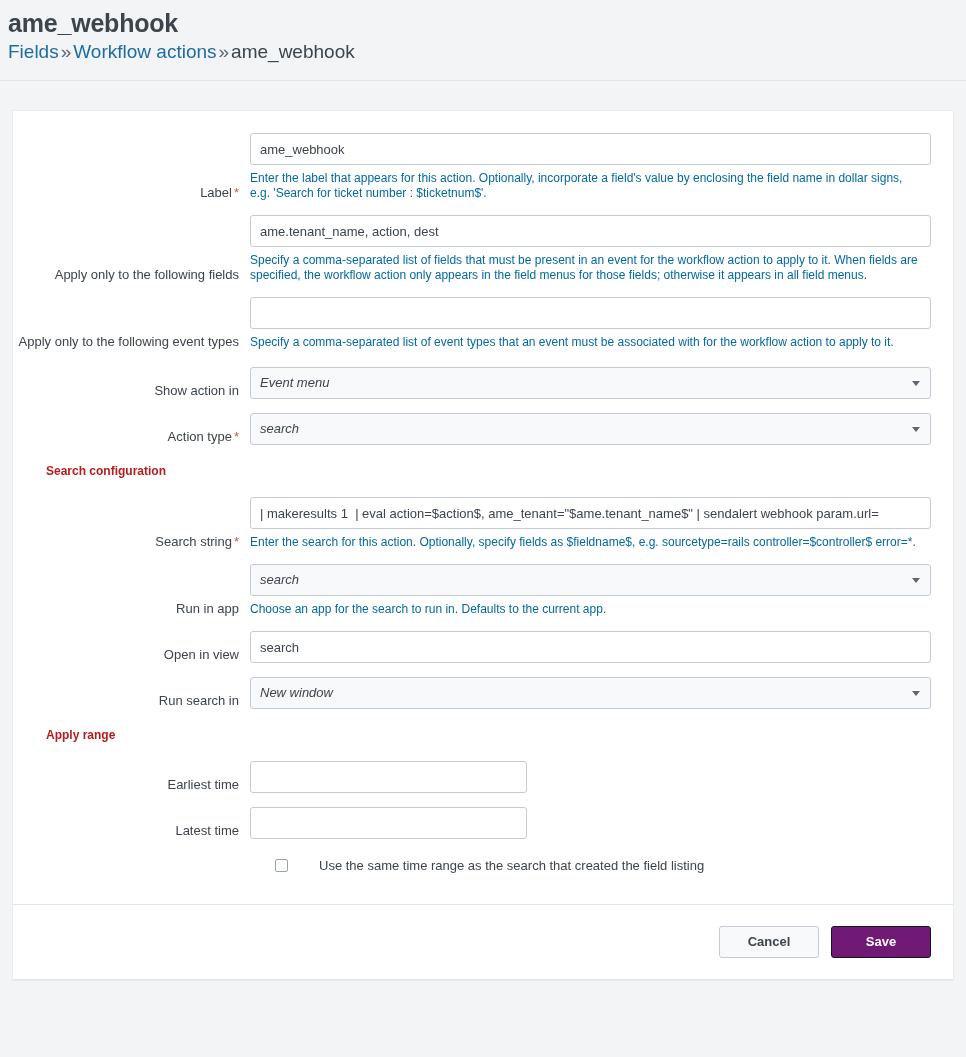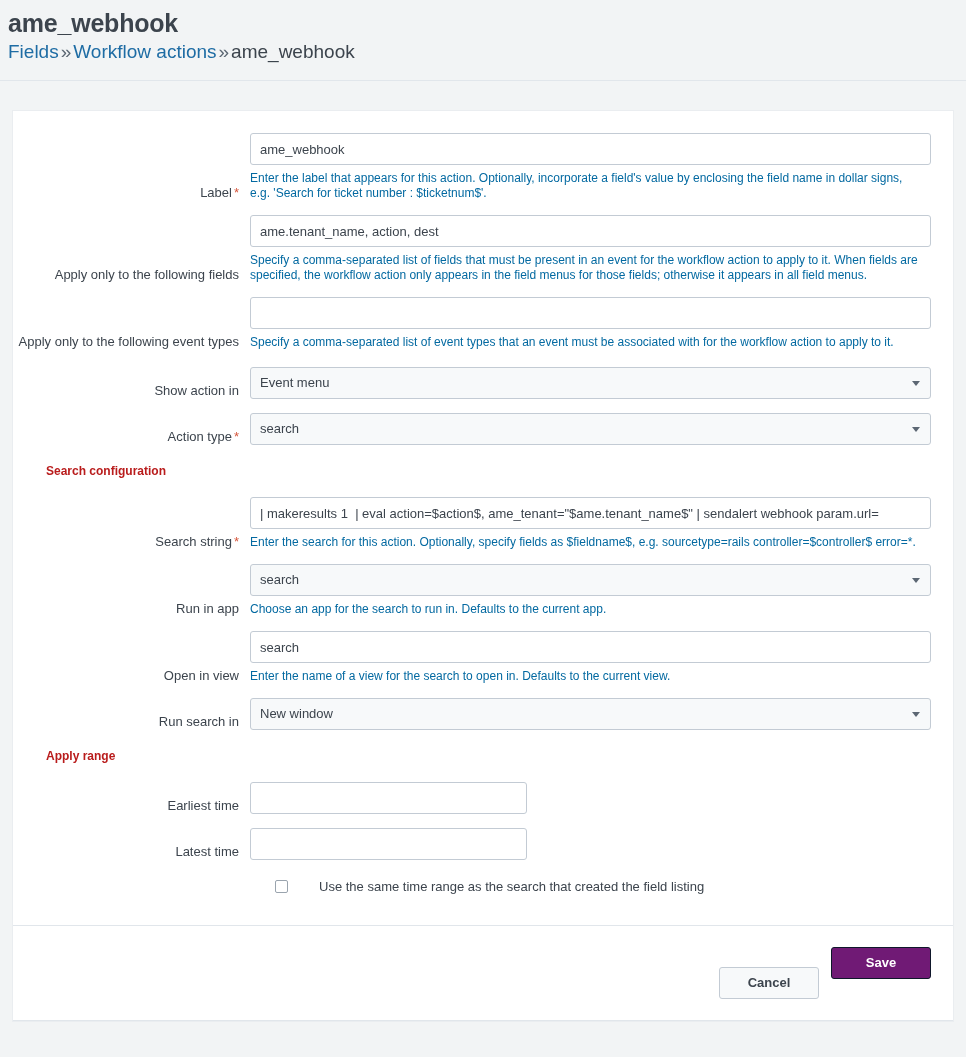--- a/index.html
+++ b/index.html
@@ -113,20 +113,21 @@
     border: 1px solid #c3cbd4;
     border-radius: 3px;
     background: #f7f9fa;
     font-size: 13px;
     color: #3c444d;
     line-height: 30px;
     padding: 0 40px 0 9px;
     cursor: pointer;
     white-space: nowrap;
     overflow: hidden;
+    font-style: italic;
   }
   .caret {
     position: absolute;
     right: 11px;
     top: 14px;
     width: 0; height: 0;
     border-left: 4px solid transparent;
     border-right: 4px solid transparent;
     border-top: 5px solid #5c6773;
     pointer-events: none;
@@ -194,21 +195,20 @@
     font-family: "Liberation Sans", sans-serif;
     cursor: pointer;
     padding: 0 18px;
     line-height: 30px;
     text-align: center;
   }
   .btn-cancel {
     background: #f7f9fa;
     border: 1px solid #c3cbd4;
     color: #3c444d;
-    margin-top: 20px;
   }
   .btn-save {
     background: #701a75;
     border: 1px solid #0f172a;
     color: #ffffff;
     min-width: 100px;
   }
 </style>
 </head>
 <body>
@@ -297,21 +297,20 @@
         <p class="help">Choose an app for the search to run in. Defaults to the current app.</p>
       </div>
     </div>
 
     <div class="spacer-sm"></div>
 
     <div class="row">
       <div class="lbl-col">Open in view</div>
       <div class="fld-col">
         <input type="text" value="search" style="">
-        <p class="help">Enter the name of a view for the search to open in. Defaults to the current view.</p>
       </div>
     </div>
 
     <div class="spacer-sm"></div>
 
     <div class="row">
       <div class="lbl-col">Run search in</div>
       <div class="fld-col">
         <div class="select-wrap">
           <div class="sel">New window</div>

